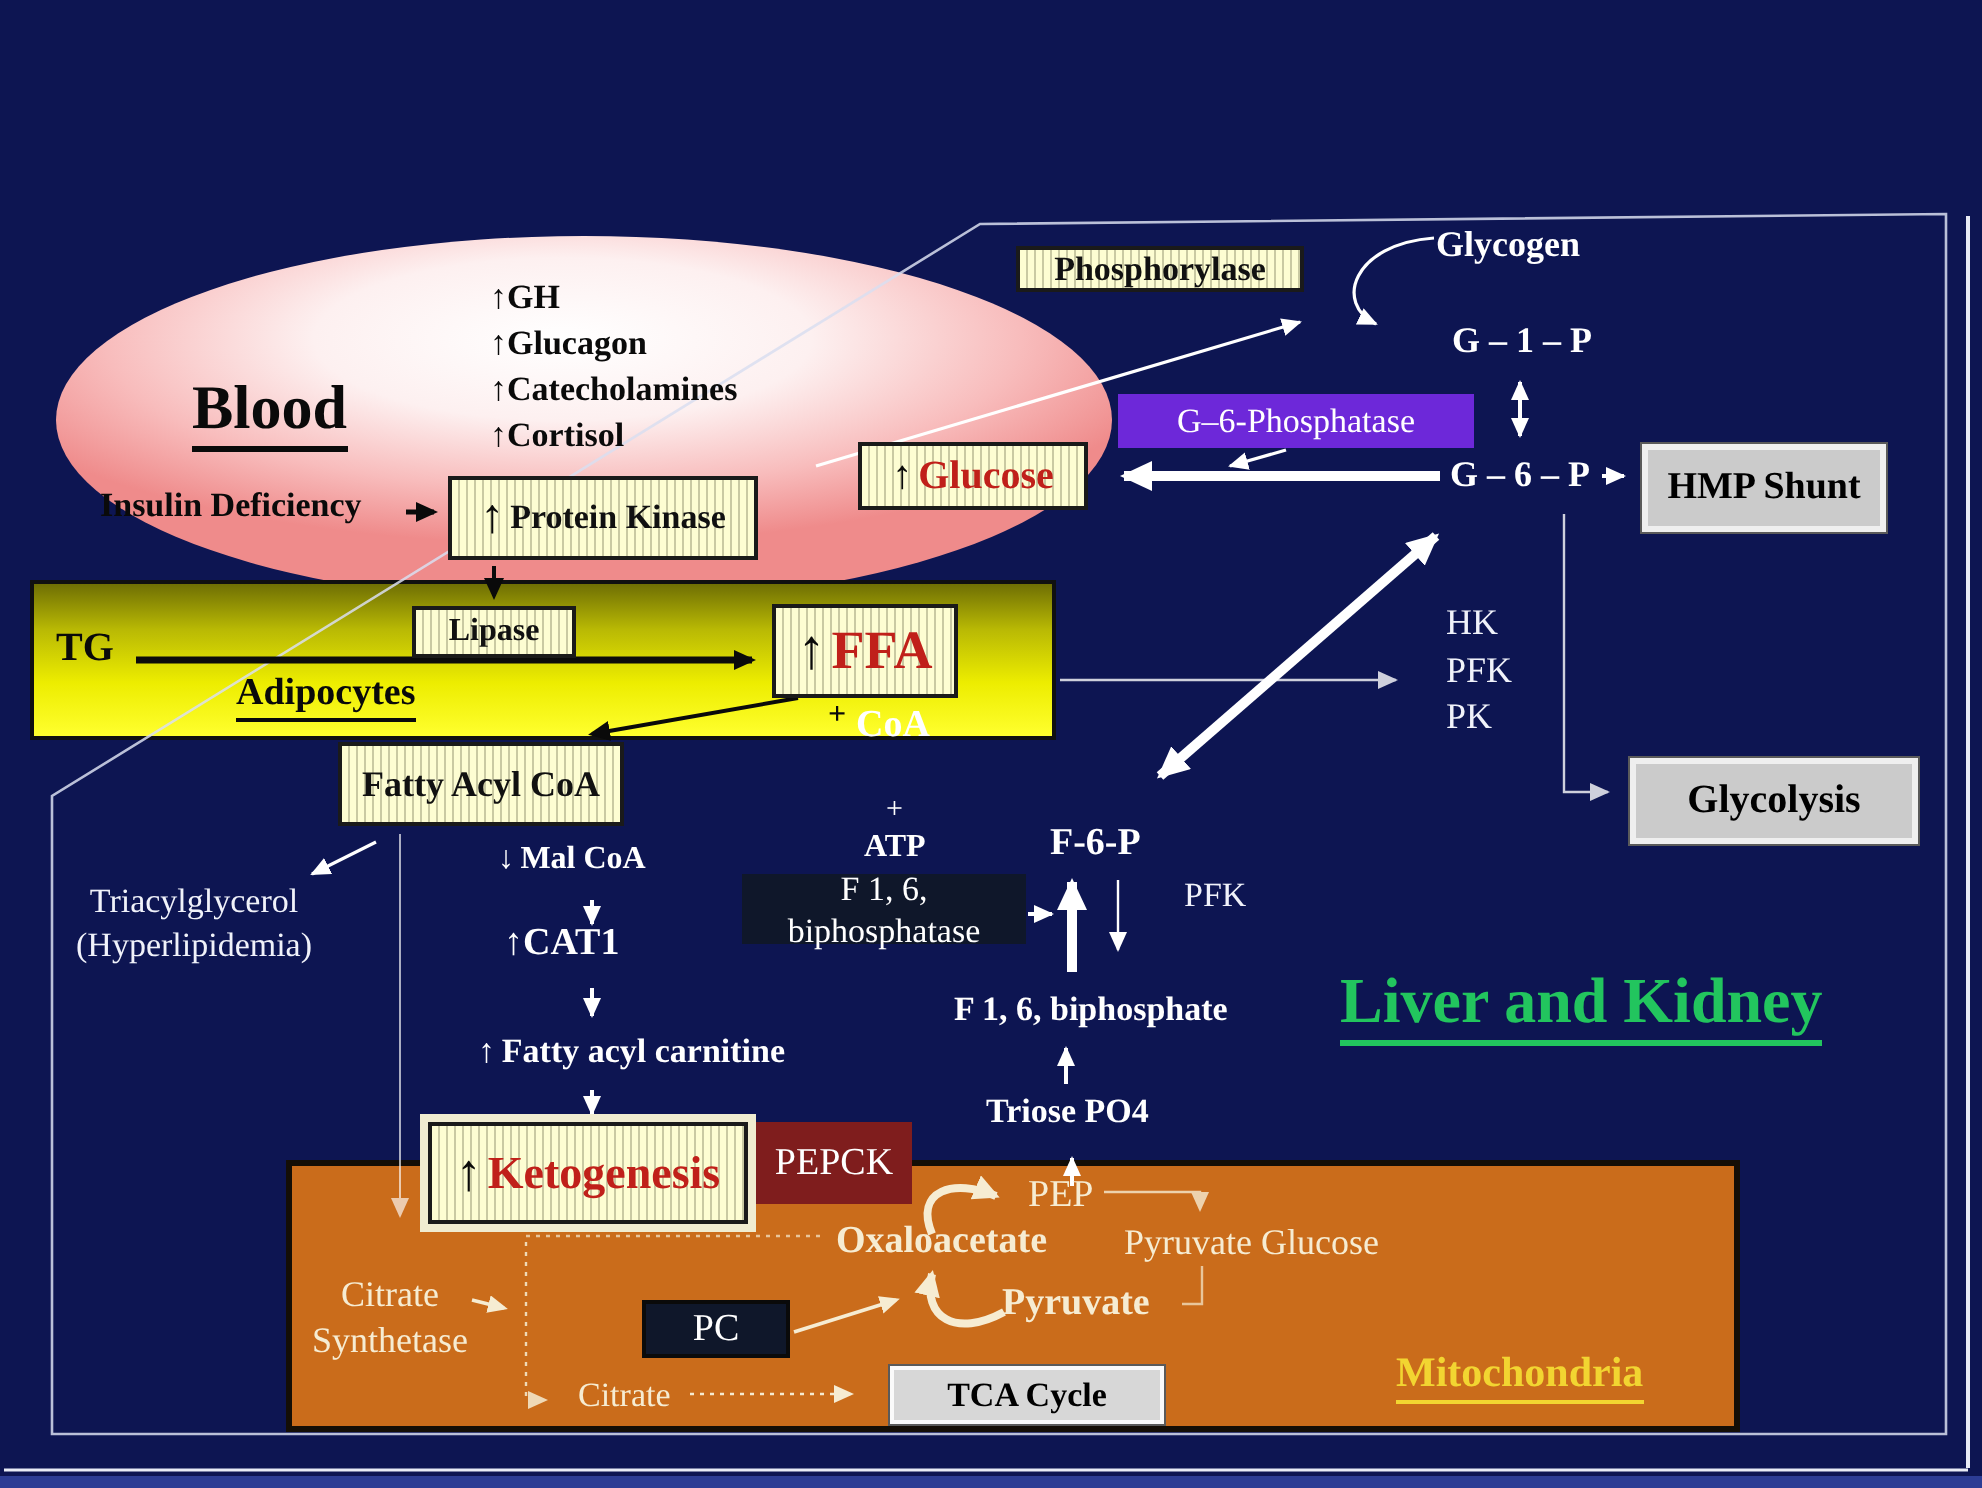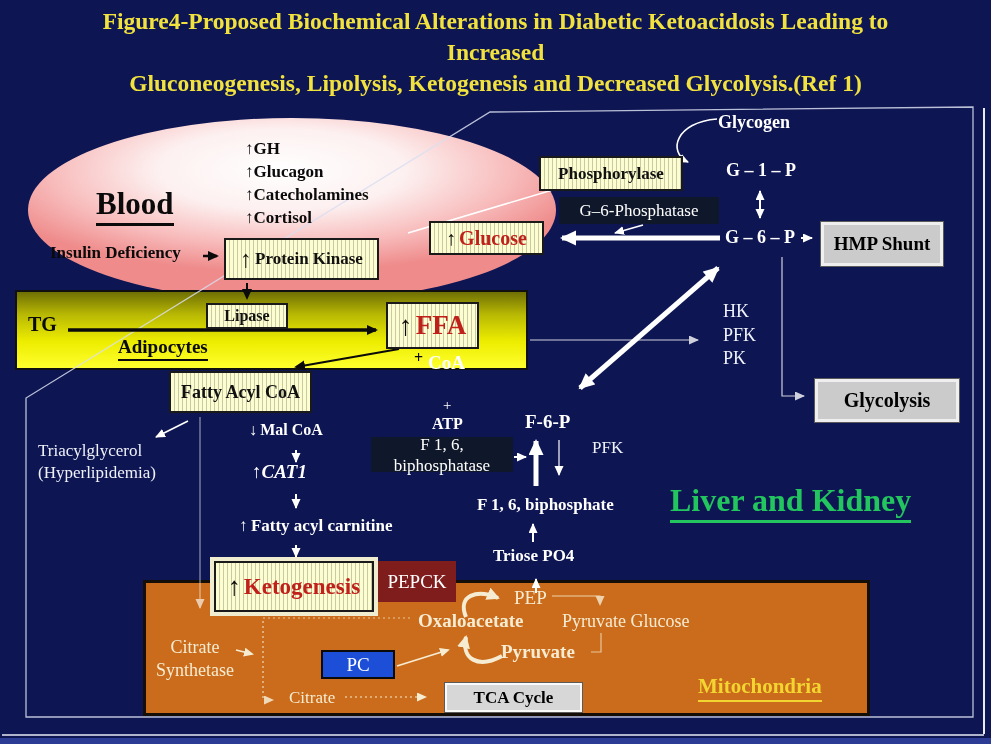--- a/index.html
+++ b/index.html
@@ -124,25 +124,20 @@
     <path d="M502,656 C478,669 461,659 466,637" fill="none" stroke="#f6ecd2" stroke-width="4" marker-end="url(#mCb)"></path>
     <path d="M397,666 L448,650" stroke="#f6ecd2" stroke-width="1.8" marker-end="url(#mC)"></path>
     <path d="M236,650 L252,654" stroke="#f6ecd2" stroke-width="1.8" marker-end="url(#mC)"></path>
     <path d="M263,621 L263,700 L272,700" fill="none" stroke="#f6ecd2" stroke-width="1.2" stroke-dasharray="2,3" opacity="0.85" marker-end="url(#mC)"></path>
     <path d="M263,618 L412,618" stroke="#f6ecd2" stroke-width="1.2" stroke-dasharray="2,3" opacity="0.7"></path>
     <path d="M345,697 L425,697" stroke="#f6ecd2" stroke-width="1.2" stroke-dasharray="2,3" marker-end="url(#mC)"></path>
     <path d="M552,596 L600,596 L600,604" fill="none" stroke="#f6ecd2" stroke-width="1.2" opacity="0.8" marker-end="url(#mC)"></path>
     <path d="M601,633 L601,652 L591,652" fill="none" stroke="#f6ecd2" stroke-width="1.2" opacity="0.7"></path>
   </svg>
 
-  <div class="abs" id="title">
-    <div>Figure4-Proposed Biochemical Alterations in Diabetic Ketoacidosis Leading to</div>
-    <div>Increased</div>
-    <div>Gluconeogenesis, Lipolysis, Ketogenesis and Decreased Glycolysis.(Ref 1)</div>
-  </div>
 
   <div class="t bt ul3" style="left:96px; top:186px; font-size:31px;">Blood</div>
 
   <div class="t bt" style="left:245px; top:137px; font-size:17px; line-height:23px;">
     <div><span>↑</span><span>GH</span></div>
     <div><span>↑</span><span>Glucagon</span></div>
     <div><span>↑</span><span>Catecholamines</span></div>
     <div><span>↑</span><span>Cortisol</span></div>
   </div>
 
@@ -151,24 +146,24 @@
   <div class="sbox" style="left:224px; top:238px; width:155px; height:42px; font-size:17px;">
     <span class="upb" style="font-size:24px;">↑</span>
     <span>Protein Kinase</span>
   </div>
 
   <div class="sbox" style="left:429px; top:221px; width:115px; height:34px; font-size:20px;">
     <span class="upb" style="font-size:20px;">↑</span>
     <span class="red">Glucose</span>
   </div>
 
-  <div class="sbox" style="left:539px; top:123px; width:144px; height:35px; font-size:17px;margin-top:33px;">Phosphorylase</div>
+  <div class="sbox" style="left:508px; top:123px; width:144px; height:23px; font-size:17px;">Phosphorylase</div>
   <div class="t wt" style="left:718px; top:112px; font-size:18px;">Glycogen</div>
   <div class="t wt" style="left:726px; top:160px; font-size:18px;">G – 1 – P</div>
-  <div class="bbox" style="left:559px; top:197px; width:160px; height:27px; font-size:17px; background:#0f172a;">G–6-Phosphatase</div>
+  <div class="bbox" style="left:559px; top:197px; width:178px; height:27px; font-size:17px; background:#6d28d9;">G–6-Phosphatase</div>
   <div class="t wt" style="left:725px; top:227px; font-size:18px;">G – 6 – P</div>
   <div class="gbox" style="left:821px; top:222px; width:122px; height:44px; font-size:19px;">HMP Shunt</div>
 
   <div class="t wn" style="left:723px; top:300px; font-size:18px; line-height:23.5px;">
     <div>HK</div>
     <div>PFK</div>
     <div>PK</div>
   </div>
   <div class="gbox" style="left:815px; top:379px; width:144px; height:43px; font-size:20px;">Glycolysis</div>
 
@@ -179,28 +174,28 @@
     <span class="upb" style="font-size:28px;">↑</span>
     <span class="red">FFA</span>
   </div>
 
   <div class="t bt" style="left:414px; top:349px; font-size:16px;">+</div>
   <div class="t wt" style="left:428px; top:352px; font-size:19px;">CoA</div>
   <div class="t" style="left:443px; top:397px; font-size:15px; color:#fff;">+</div>
   <div class="t wt" style="left:432px; top:415px; font-size:16px;">ATP</div>
 
   <div class="sbox" style="left:169px; top:371px; width:143px; height:42px; font-size:18px;">Fatty Acyl CoA</div>
-  <div class="t wn" style="left:38px; top:440px; font-size:17px; line-height:22px;">
+  <div class="t wn" style="left:38px; top:440px; font-size:17px; line-height:22px;text-align:center;">
     <div>Triacylglycerol</div>
     <div>(Hyperlipidemia)</div>
   </div>
   <div class="t wt" style="left:249px; top:421px; font-size:16px;text-align:center;">
     <span>↓</span> <span>Mal CoA</span>
   </div>
-  <div class="t wt" style="left:252px; top:461px; font-size:19px;font-style:italic;">
+  <div class="t wt" style="left:252px; top:461px; font-size:19px;">
     <span>↑</span><span>CAT1</span>
   </div>
   <div class="t wt" style="left:203px; top:516px; font-size:17px;margin-left:36px;">
     <span>↑</span> <span>Fatty acyl carnitine</span>
   </div>
   <div class="sbox" style="left:214px; top:561px; width:160px; height:51px; font-size:23px; box-shadow:0 0 0 4px #f0ecd0;">
     <span class="upb" style="font-size:26px;">↑</span>
     <span class="red">Ketogenesis</span>
   </div>
 
@@ -215,21 +210,21 @@
   <div class="t wt" style="left:477px; top:495px; font-size:17px;">F 1, 6, biphosphate</div>
   <div class="t wt" style="left:493px; top:546px; font-size:17px;">Triose PO4</div>
 
   <div class="t ul3" style="left:670px; top:482px; font-size:32px; font-weight:bold; color:#22c55e;">Liver and Kidney</div>
 
   <div class="bbox" style="left:378px; top:561px; width:78px; height:41px; font-size:19px; background:#7f1d1d;">PEPCK</div>
   <div class="t ct" style="left:514px; top:587px; font-size:19px;">PEP</div>
   <div class="t cb" style="left:418px; top:610px; font-size:19px;">Oxaloacetate</div>
   <div class="t ct" style="left:562px; top:611px; font-size:18px;">Pyruvate Glucose</div>
   <div class="t cb" style="left:501px; top:641px; font-size:19px;">Pyruvate</div>
-  <div class="bbox" style="left:321px; top:650px; width:74px; height:29px; font-size:19px; background:#1d4ed8; border:2px solid #0a0a0a;">PC</div>
+  <div class="bbox" style="left:321px; top:650px; width:74px; height:29px; font-size:19px; background:#0f172a; border:2px solid #0a0a0a;">PC</div>
   <div class="t ct" style="left:135px; top:636px; width:120px; text-align:center; font-size:18px; line-height:23px;">
     <div>Citrate</div>
     <div>Synthetase</div>
   </div>
   <div class="t ct" style="left:289px; top:688px; font-size:17px;">Citrate</div>
   <div class="gbox" style="left:445px; top:683px; width:137px; height:29px; font-size:17px; background:#d7d7d7; border:2px solid #fafafa;">TCA Cycle</div>
   <div class="t ul2" style="left:698px; top:674px; font-size:21px; font-weight:bold; color:#f2d531;">Mitochondria</div>
 
 </div>
 

